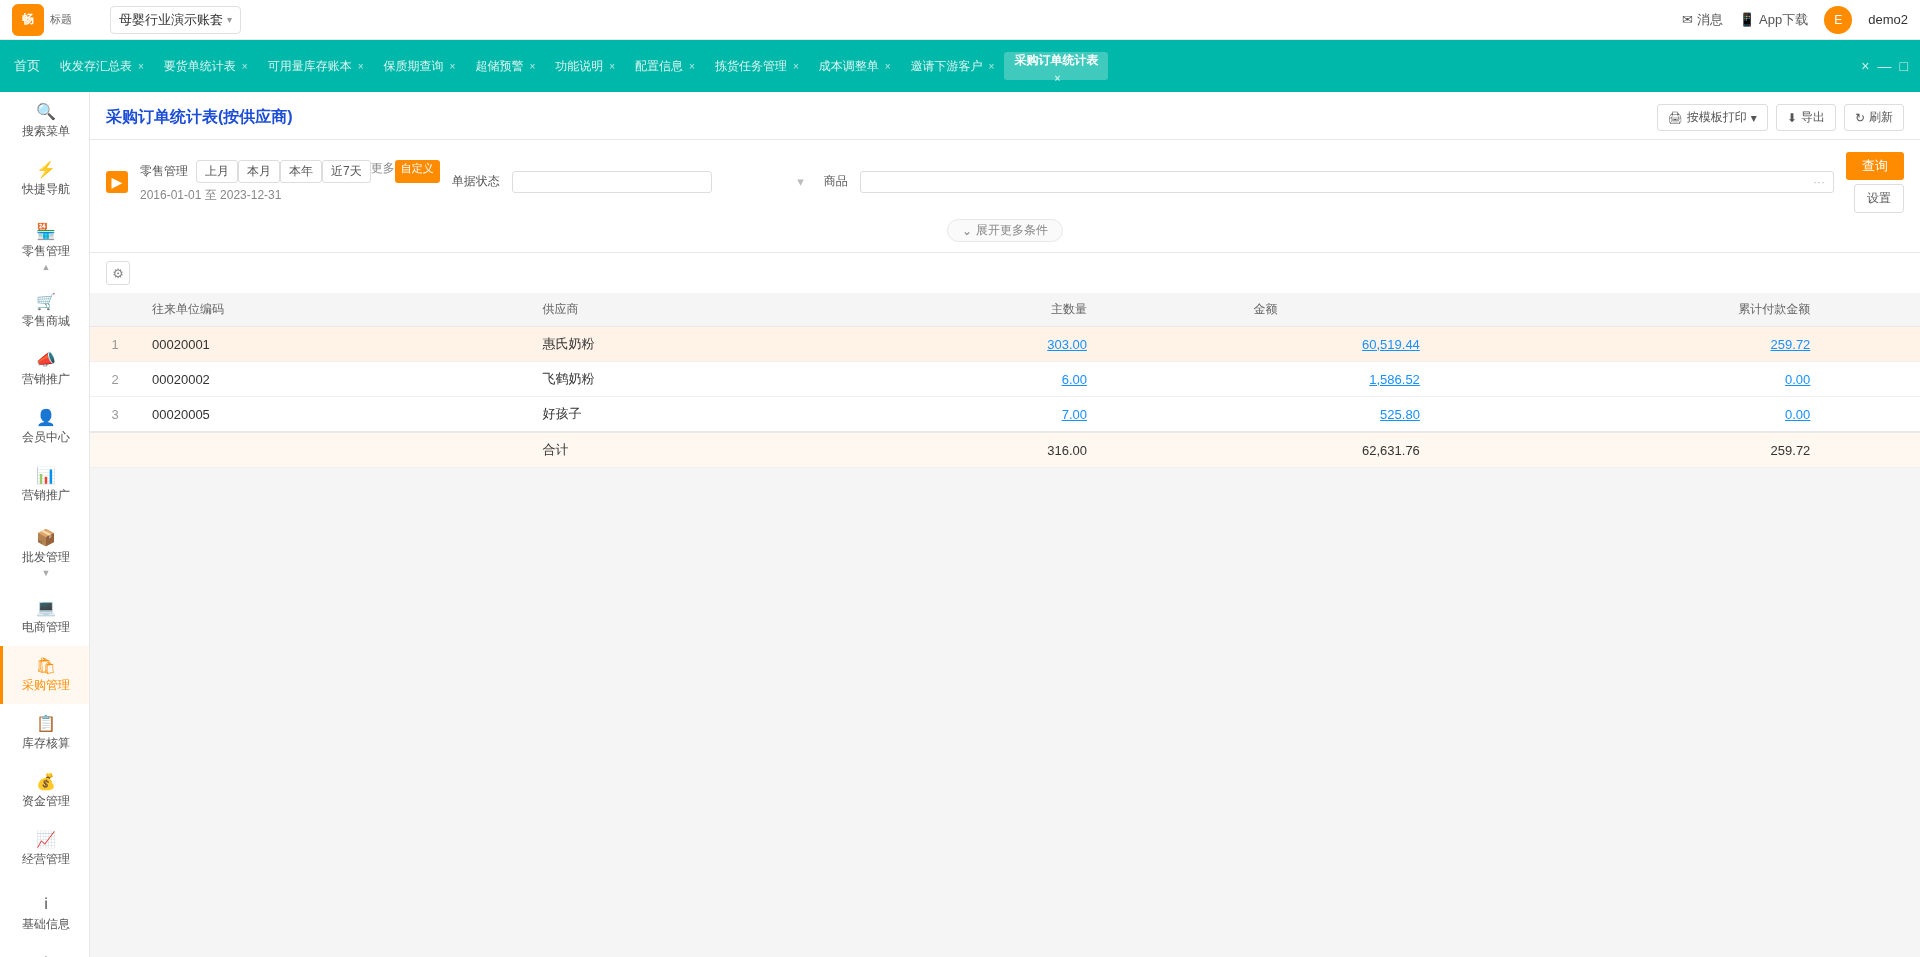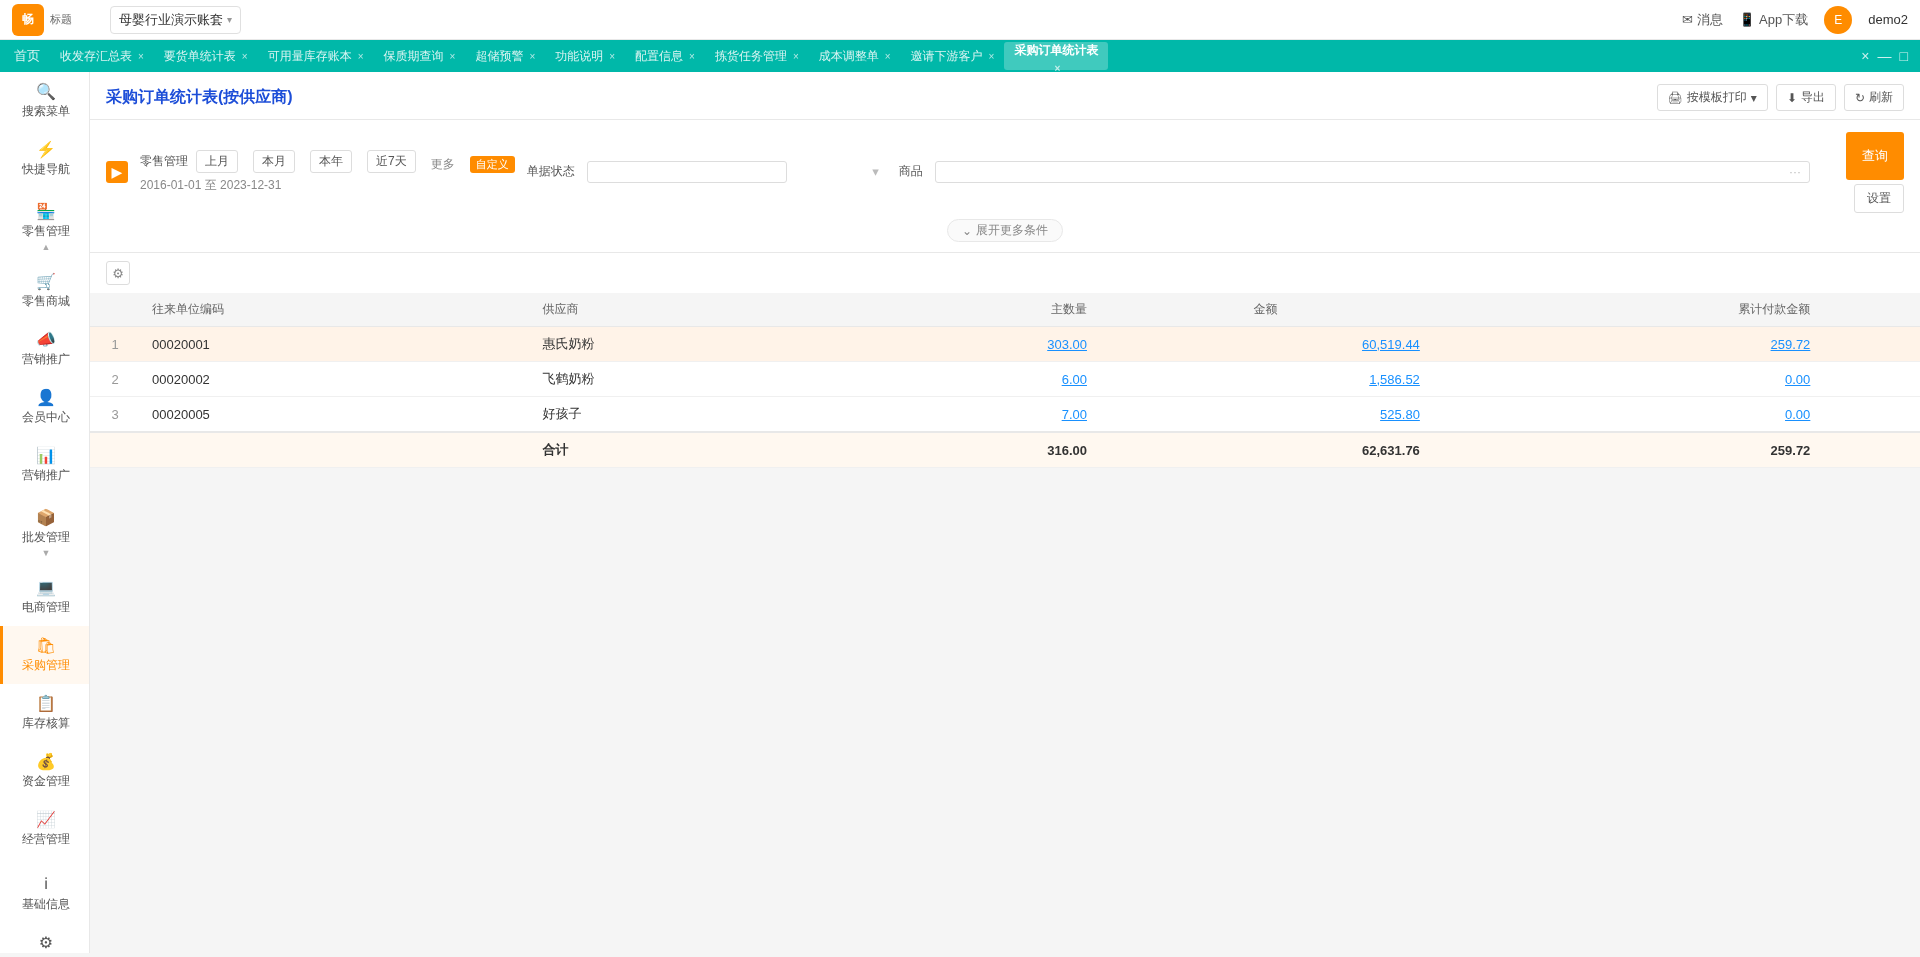--- a/index.html
+++ b/index.html
@@ -11,21 +11,21 @@
     .logo-icon { width: 32px; height: 32px; background: #ff8c00; border-radius: 6px; display: flex; align-items: center; justify-content: center; color: #fff; font-size: 12px; font-weight: bold; }
     .logo-text { font-size: 11px; color: #666; }
     .company-selector { display: flex; align-items: center; gap: 4px; padding: 4px 8px; border: 1px solid #e0e0e0; border-radius: 4px; cursor: pointer; color: #333; font-size: 13px; margin-left: 8px; }
     .company-selector .arrow { color: #999; font-size: 10px; }
     .top-bar-right { margin-left: auto; display: flex; align-items: center; gap: 16px; }
     .top-bar-btn { display: flex; align-items: center; gap: 4px; color: #555; cursor: pointer; font-size: 13px; }
     .user-avatar { width: 28px; height: 28px; border-radius: 50%; background: #ff8c00; display: flex; align-items: center; justify-content: center; color: #fff; font-size: 12px; }
     .user-name { color: #333; font-size: 13px; cursor: pointer; }
 
     
-    .nav-tabs { height: 32px; background: #00b8a9; display: flex; align-items: center; padding: 0 4px; overflow: hidden; }
+    .nav-tabs { height: 52px; background: #00b8a9; display: flex; align-items: center; padding: 0 4px; overflow: hidden; }
     .nav-tab { display: flex; align-items: center; gap: 4px; padding: 0 10px; height: 28px; color: rgba(255,255,255,0.85); font-size: 12px; cursor: pointer; border-radius: 3px; white-space: nowrap; }
     .nav-tab.active { background: rgba(255,255,255,0.25); color: #fff; font-weight: bold; flex-direction: column; }
     .nav-tab .close-x { font-size: 10px; color: rgba(255,255,255,0.7); margin-left: 2px; }
     .nav-tab.home { font-size: 13px; }
     .nav-right { margin-left: auto; display: flex; align-items: center; gap: 8px; padding-right: 8px; }
     .nav-close-btn { color: rgba(255,255,255,0.8); cursor: pointer; font-size: 14px; }
 
     
     .layout { display: flex; height: calc(957px - 76px); }
     .sidebar { width: 90px; background: #fff; border-right: 1px solid #e8e8e8; display: flex; flex-direction: column; }
@@ -42,48 +42,48 @@
     .page-header-actions { display: flex; align-items: center; gap: 8px; }
     .btn-print { display: flex; align-items: center; gap: 4px; border: 1px solid #ddd; border-radius: 3px; padding: 4px 10px; cursor: pointer; font-size: 12px; color: #555; background: #fff; }
     .btn-export { display: flex; align-items: center; gap: 4px; border: 1px solid #ddd; border-radius: 3px; padding: 4px 10px; cursor: pointer; font-size: 12px; color: #555; background: #fff; }
     .btn-refresh { display: flex; align-items: center; gap: 4px; border: 1px solid #ddd; border-radius: 3px; padding: 4px 10px; cursor: pointer; font-size: 12px; color: #555; background: #fff; }
 
     
     .filter-area { background: #fff; padding: 10px 16px; border-bottom: 1px solid #e8e8e8; }
     .filter-row { display: flex; align-items: center; gap: 12px; }
     .filter-toggle-btn { width: 22px; height: 22px; background: #ff8c00; color: #fff; border-radius: 3px; display: flex; align-items: center; justify-content: center; cursor: pointer; font-size: 14px; flex-shrink: 0; }
     .filter-label { font-size: 12px; color: #555; white-space: nowrap; }
-    .date-btns { display: flex; gap: 15px; align-items: flex-end; }
+    .date-btns { display: flex; gap: 0; }
     .date-btn { padding: 2px 8px; border: 1px solid #ddd; border-radius: 3px; font-size: 12px; cursor: pointer; color: #555; background: #fff; }
     .date-more { color: #888; font-size: 12px; cursor: pointer; }
     .date-custom-badge { background: #ff8c00; color: #fff; padding: 1px 6px; border-radius: 3px; font-size: 11px; }
     .date-range { font-size: 12px; color: #888; margin-top: 2px; }
     .filter-input-icon { color: #bbb; font-size: 12px; cursor: pointer; }
-    .filter-btn-query { background: #ff8c00; color: #fff; border: none; border-radius: 3px; padding: 15px 16px; font-size: 13px; cursor: pointer; margin-left: 24px; }
+    .filter-btn-query { background: #ff8c00; color: #fff; border: none; border-radius: 3px; padding: 5px 16px; font-size: 13px; cursor: pointer; }
     .filter-btn-settings { border: 1px solid #ddd; color: #555; background: #fff; border-radius: 3px; padding: 5px 12px; font-size: 12px; cursor: pointer; }
     .filter-expand-row { display: flex; align-items: center; justify-content: center; padding: 6px 0 0 0; }
     .expand-more-btn { display: flex; align-items: center; gap: 4px; color: #888; font-size: 12px; cursor: pointer; border: 1px solid #e8e8e8; border-radius: 12px; padding: 2px 14px; background: #fafafa; }
 
     
     .table-container { background: #fff; margin: 0; padding: 0; }
     .table-toolbar { padding: 8px 16px; display: flex; align-items: center; }
     .table-settings-btn { width: 24px; height: 24px; display: flex; align-items: center; justify-content: center; border: 1px solid #ddd; border-radius: 3px; cursor: pointer; color: #888; }
     table { width: 100%; border-collapse: collapse; }
     thead tr { background: #f5f5f5; }
     th { padding: 8px 12px; text-align: left; font-size: 12px; color: #666; font-weight: normal; border-bottom: 1px solid #e8e8e8; white-space: nowrap; }
     td { padding: 8px 12px; font-size: 13px; color: #333; border-bottom: 1px solid #f0f0f0; }
     td.number { text-align: right; color: #1890ff; text-decoration: underline; cursor: pointer; }
     tbody tr:nth-child(odd) { background: #fff; }
     tbody tr:nth-child(even) { background: #fff; }
     tbody tr.row-1 { background: #fff3e8; }
     .seq-col { width: 50px; text-align: center; color: #999; }
 
     
     .table-footer { background: #fff8f0; border-top: 2px solid #e8e8e8; }
-    .table-footer td { font-weight: bold; color: #333; }
+    .table-footer td { font-weight: normal; color: #333; }
 
     
     .status-select { border: 1px solid #ddd; border-radius: 3px; padding: 3px 24px 3px 8px; font-size: 12px; color: #333; background: #fff; appearance: none; cursor: pointer; min-width: 200px; position: relative; }
     .select-wrap { position: relative; display: inline-flex; align-items: center; flex: 1; max-width: 300px; }
     .select-wrap::after { content: "▾"; position: absolute; right: 8px; color: #bbb; pointer-events: none; }
     .goods-input-wrap { display: flex; align-items: center; border: 1px solid #ddd; border-radius: 3px; padding: 3px 8px; background: #fff; flex: 2; }
     .goods-input { border: none; outline: none; font-size: 12px; flex: 1; color: #333; }
     .filter-date-col { display: flex; flex-direction: column; gap: 2px; }
     .filter-actions-col { margin-left: auto; display: flex; flex-direction: column; gap: 4px; align-items: flex-end; padding-top: 2px; }
   </style>

